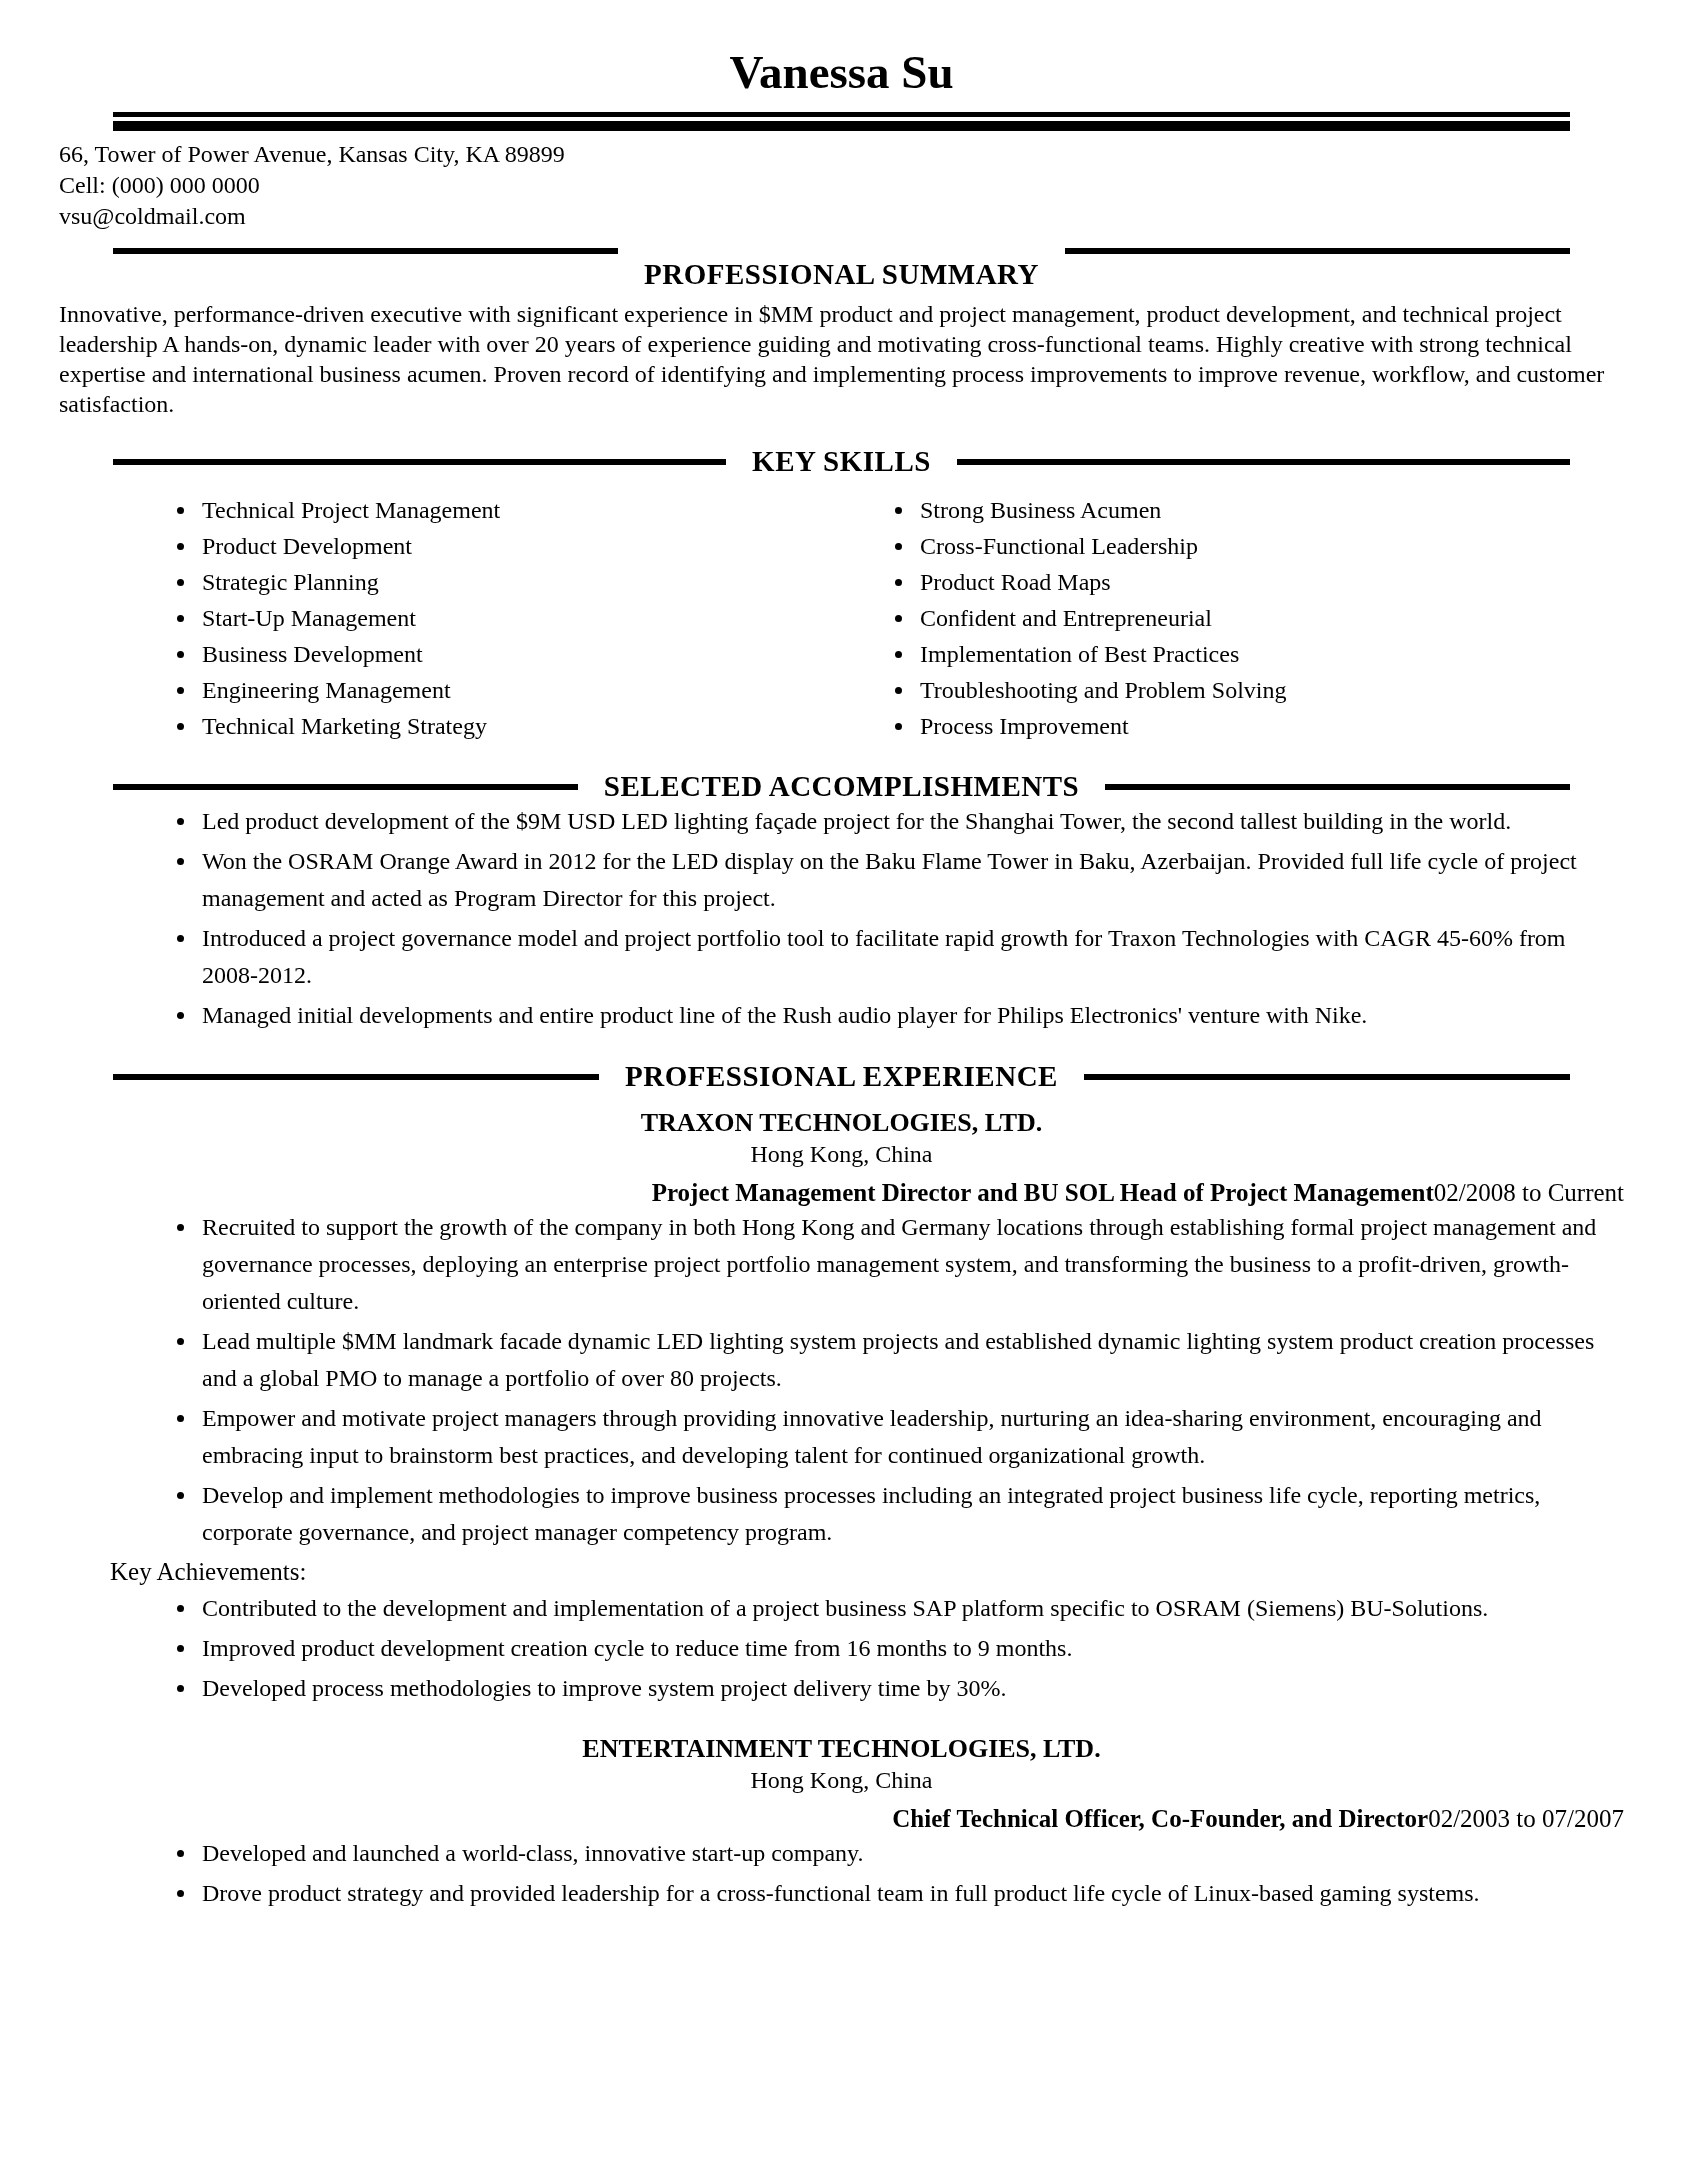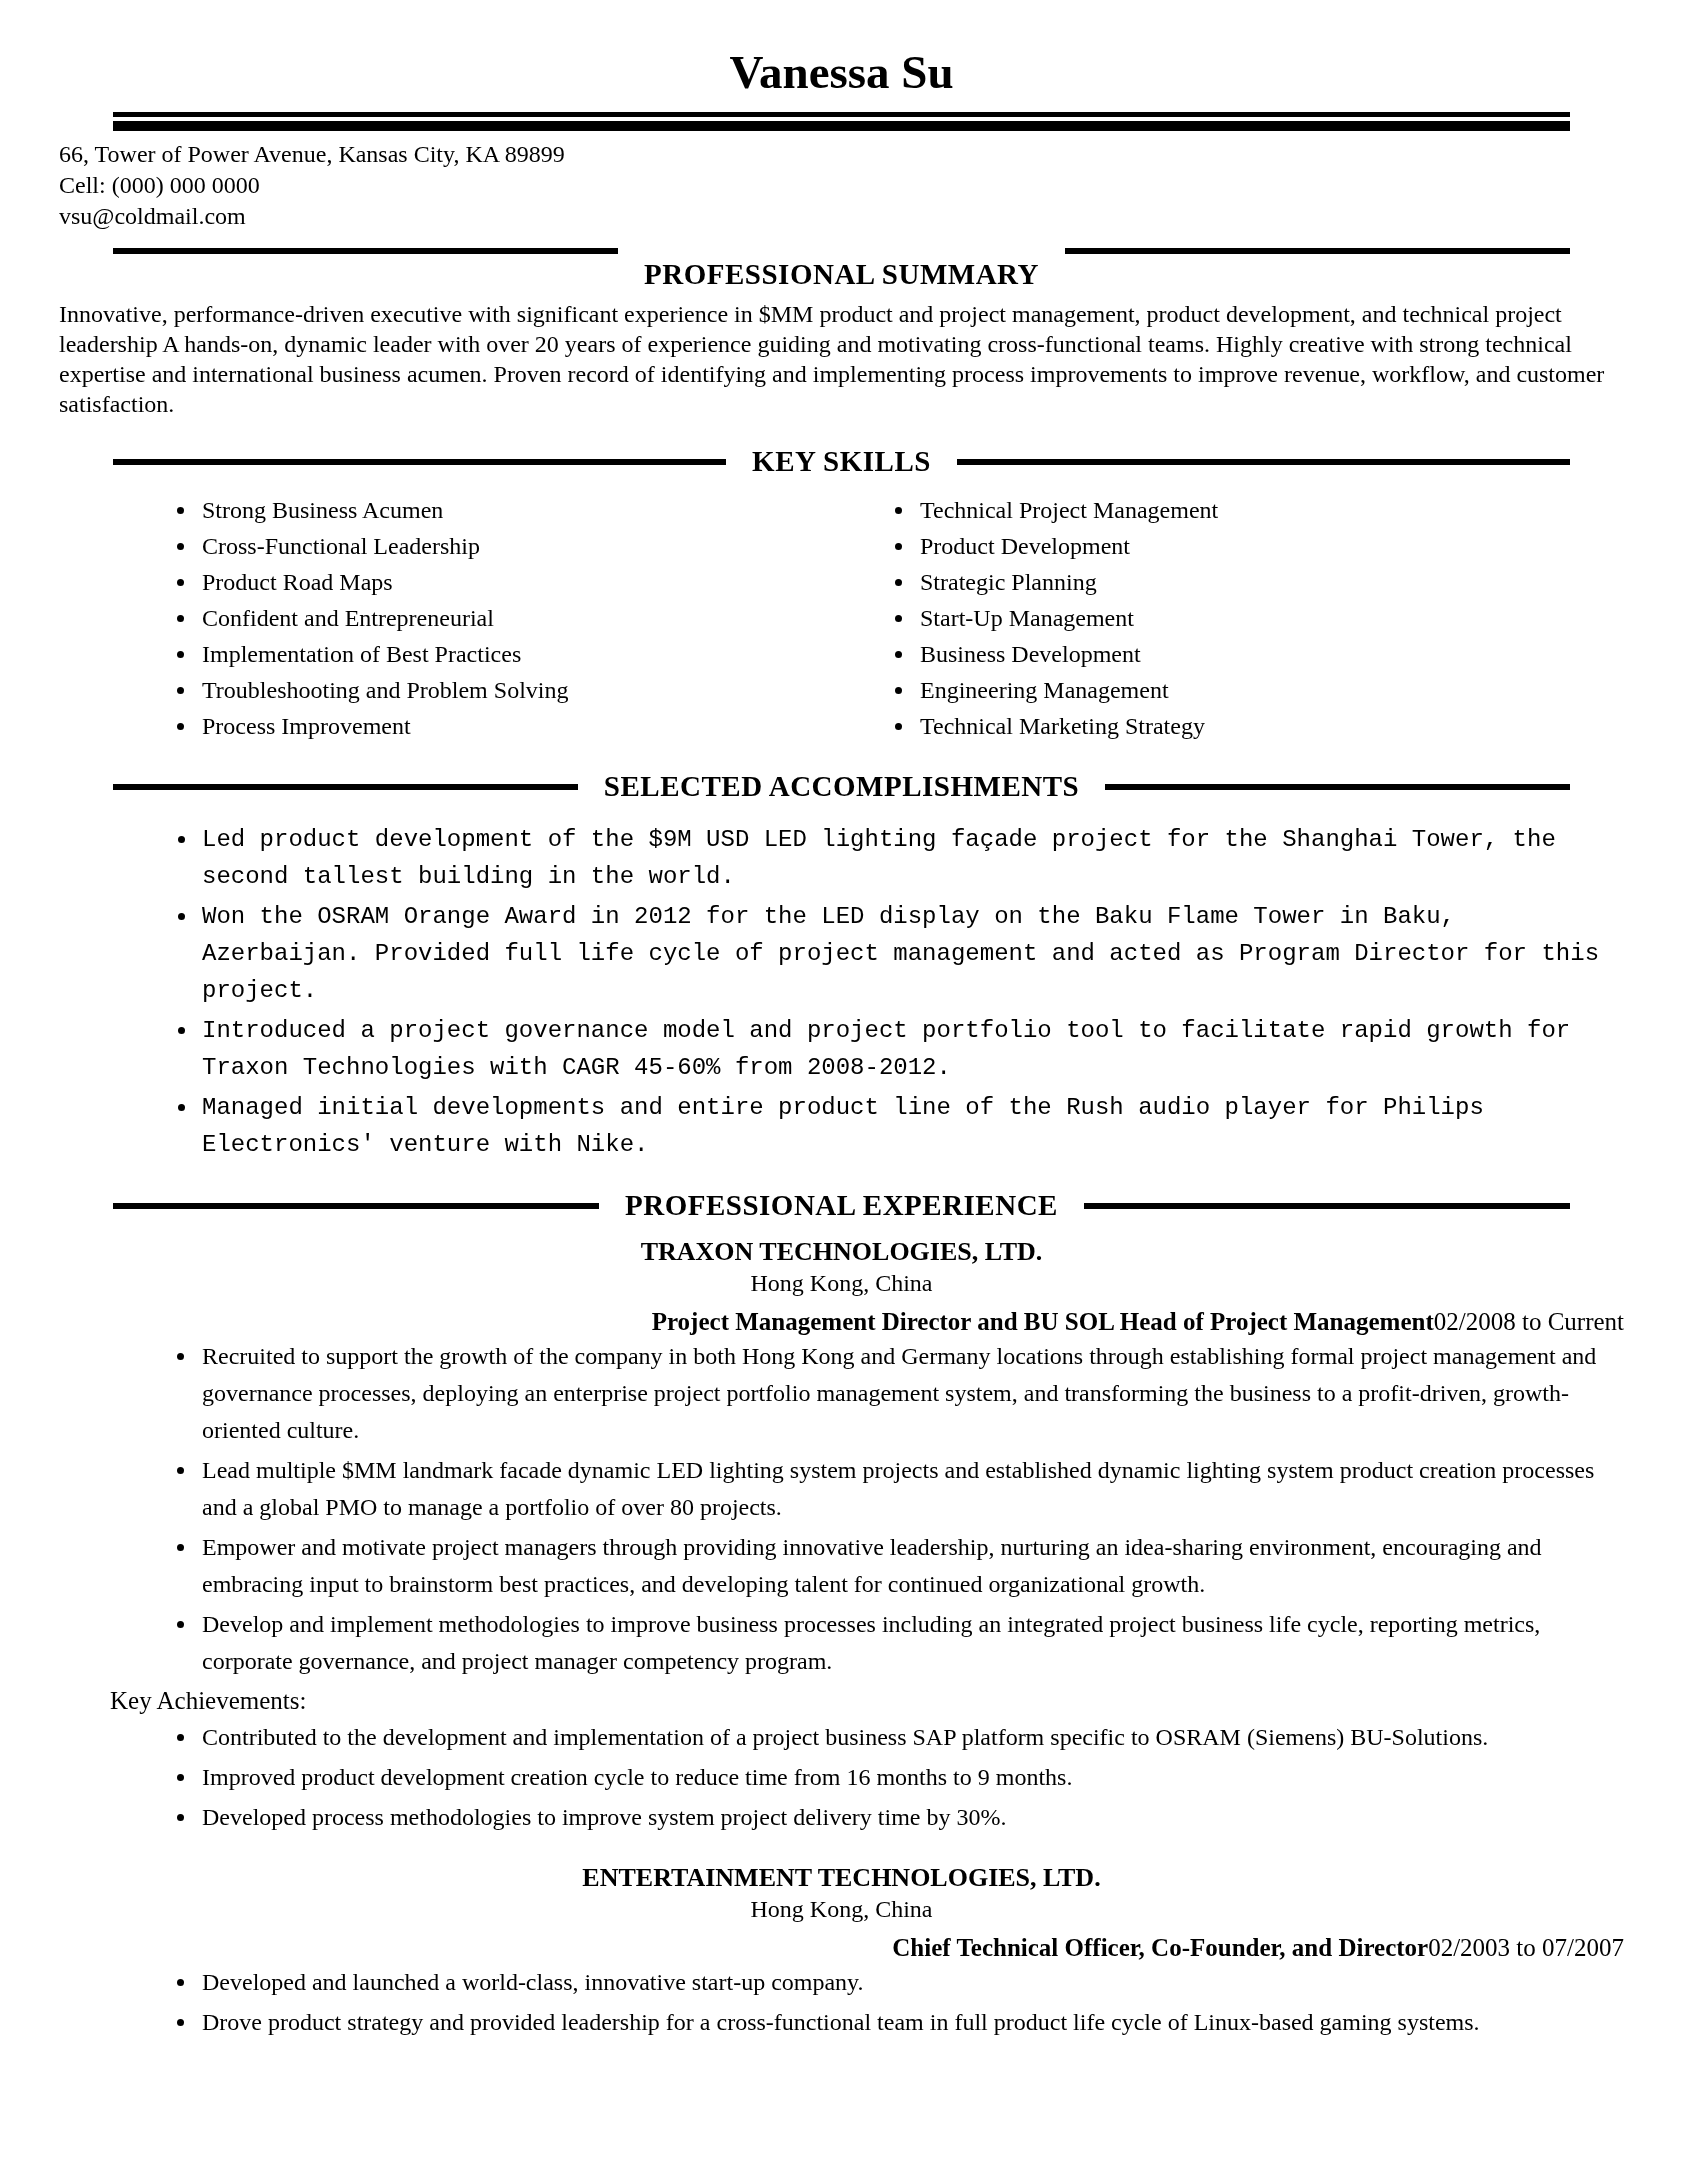--- a/index.html
+++ b/index.html
@@ -60,21 +60,21 @@
     padding-left: 139px;
     font-size: 24px;
     line-height: 36px;
   }
   ul.blist li { padding-left: 4px; }
   .skills-grid {
     display: grid;
     grid-template-columns: 718px 1fr;
     margin-top: 14px;
   }
-  .accomp-list { margin-top: 18px; font-family: Liberation Mono, monospace; }
+  .accomp-list { margin-top: 0; }
   .accomp-list li, .job-bullets li { line-height: 37px; margin-bottom: 3px; }
 
   
   .company { margin-top: 14px; text-align: center; font-size: 26px; font-weight: bold; line-height: 32px; }
   .company.second { margin-top: 26px; }
   .location { text-align: center; font-size: 24px; line-height: 30px; }
   .title-row {
     display: flex;
     justify-content: flex-end;
     align-items: baseline;
@@ -106,36 +106,36 @@
   </div>
   <p class="summary-text">Innovative, performance-driven executive with significant experience in $MM product and project management, product development, and technical project leadership A hands-on, dynamic leader with over 20 years of experience guiding and motivating cross-functional teams. Highly creative with strong technical expertise and international business acumen. Proven record of identifying and implementing process improvements to improve revenue, workflow, and customer satisfaction.</p>
 
   <div class="sec-head">
     <span class="rule"></span>
     <span class="sec-title">KEY SKILLS</span>
     <span class="rule"></span>
   </div>
   <div class="skills-grid">
     <ul class="blist">
+      <li>Technical Project Management</li>
+      <li>Product Development</li>
+      <li>Strategic Planning</li>
+      <li>Start-Up Management</li>
+      <li>Business Development</li>
+      <li>Engineering Management</li>
+      <li>Technical Marketing Strategy</li>
+    </ul>
+    <ul class="blist">
       <li>Strong Business Acumen</li>
       <li>Cross-Functional Leadership</li>
       <li>Product Road Maps</li>
       <li>Confident and Entrepreneurial</li>
       <li>Implementation of Best Practices</li>
       <li>Troubleshooting and Problem Solving</li>
       <li>Process Improvement</li>
-    </ul>
-    <ul class="blist">
-      <li>Technical Project Management</li>
-      <li>Product Development</li>
-      <li>Strategic Planning</li>
-      <li>Start-Up Management</li>
-      <li>Business Development</li>
-      <li>Engineering Management</li>
-      <li>Technical Marketing Strategy</li>
     </ul>
   </div>
 
   <div class="sec-head">
     <span class="rule"></span>
     <span class="sec-title">SELECTED ACCOMPLISHMENTS</span>
     <span class="rule"></span>
   </div>
   <ul class="blist accomp-list">
     <li>Led product development of the $9M USD LED lighting façade project for the Shanghai Tower, the second tallest building in the world.</li>

